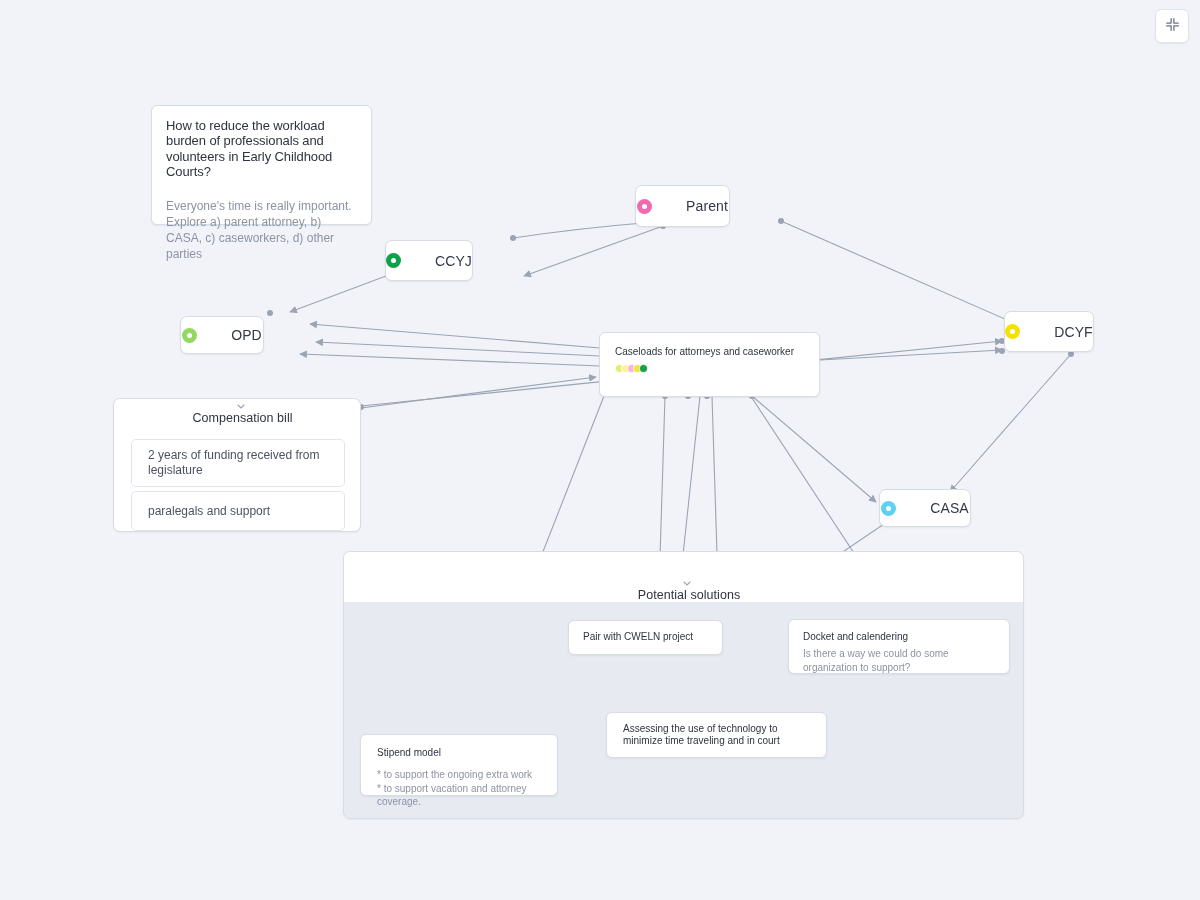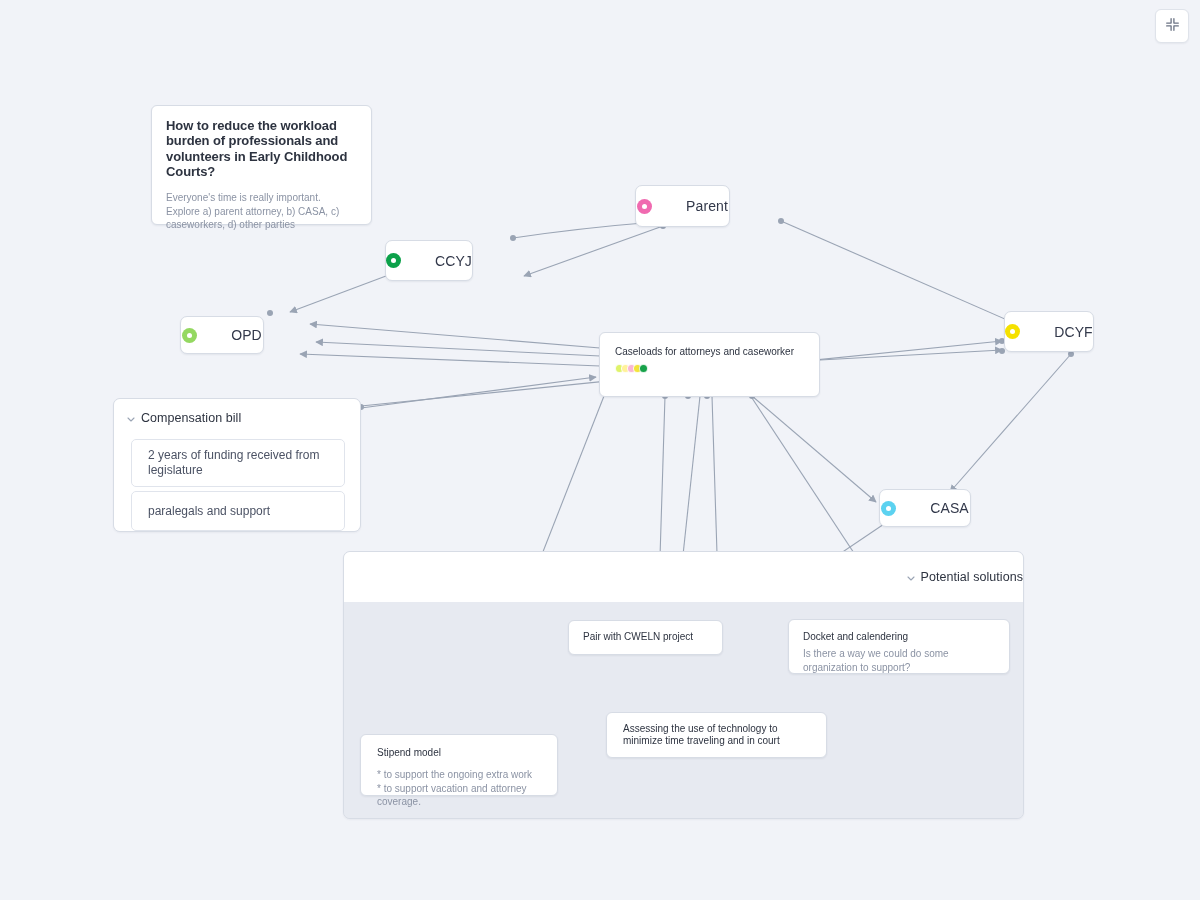--- a/index.html
+++ b/index.html
@@ -45,26 +45,26 @@
   }
 
   
   .card-question {
     padding: 12px 14px 14px 14px;
   }
   .card-question .q-title {
     font-size: 13px;
     line-height: 1.18;
     color: #2d3340;
-    font-weight: 700;
+    font-weight: 400;
     letter-spacing: -0.1px;
   }
   .card-question .q-sub {
-    margin-top: 12px;
-    font-size: 10px;
+    margin-top: 20px;
+    font-size: 12px;
     line-height: 1.32;
     color: #8b93a4;
   }
 
   
   .pill {
     display: flex;
     align-items: center;
     justify-content: center;
     gap: 9px;
@@ -138,20 +138,21 @@
     z-index: 2;
     box-shadow: 0 1px 2px rgba(30,40,70,0.05);
   }
   .group-header {
     height: 100%;
     background: #ffffff;
     display: flex;
     align-items: center;
     padding-left: 11px;
     box-sizing: border-box;
+    flex-direction: column;
   }
   .group-title {
     font-size: 12.5px;
     color: #2d3340;
     letter-spacing: 0.05px;
   }
   .chev {
     width: 12px;
     height: 12px;
     margin-right: 4px;

